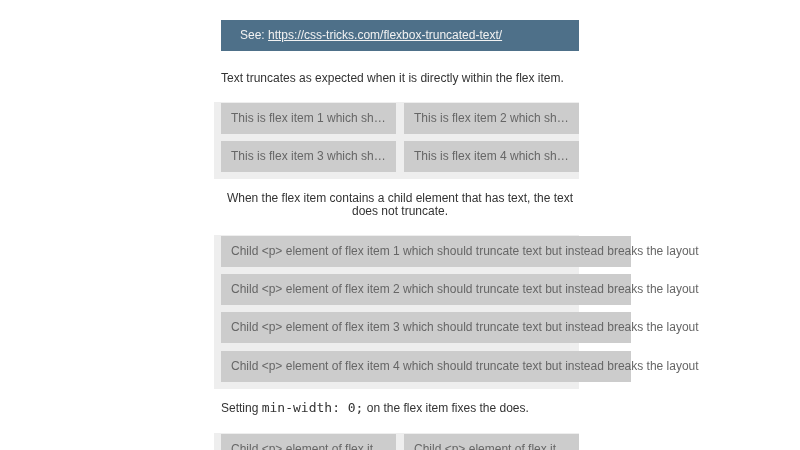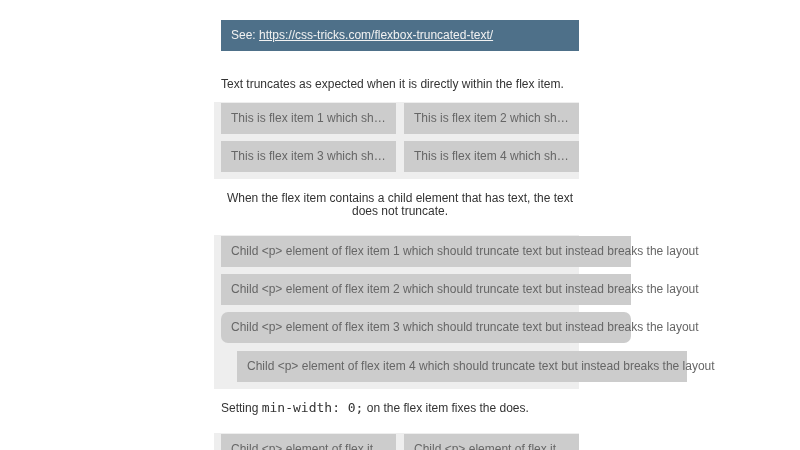--- a/index.html
+++ b/index.html
@@ -1,47 +1,47 @@
 <!DOCTYPE html>
 <html><head>
 <meta charset="utf-8">
 <style>
   html, body { margin: 0; padding: 0; background: #ffffff; overflow: hidden; }
   body { width: 800px; height: 450px; position: relative; font-family: "Liberation Sans", sans-serif; font-size: 12px; color: #333333; }
   .wrap { position: absolute; left: 221px; top: 20px; width: 358px; }
-  .banner { background: #4e7089; color: #f2f2f2; height: 31px; line-height: 31px; padding: 0 10px; box-sizing: border-box; width: 358px; }
+  .banner { background: #4e7089; color: #f2f2f2; height: 31px; line-height: 31px; padding: 0 19px; box-sizing: border-box; width: 358px; }
   .banner a { color: #f2f2f2; text-decoration: underline; }
   .note { position: absolute; left: 221px; width: 358px; line-height: 13px; margin: 0; }
   .flex-box { position: absolute; left: 214px; width: 365px; background: #eeeeee; }
   .fitem { position: absolute; background: #cccccc; color: #666666; height: 31px; line-height: 31px; padding: 0 10px; box-sizing: border-box; white-space: nowrap; overflow: hidden; text-overflow: ellipsis; }
   .fitem.wide { overflow: visible; text-overflow: clip; }
   code { font-family: "DejaVu Sans Mono", monospace; font-size: 13px; }
 </style>
 </head>
 <body>
 
 <div class="wrap">
   <div class="banner">
     <span>See: </span><a href="#">https://css-tricks.com/flexbox-truncated-text/</a>
   </div>
 </div>
 
-<p class="note" style="top:78px;">Text truncates as expected when it is directly within the flex item.</p>
+<p class="note" style="top:72px;">Text truncates as expected when it is directly within the flex item.</p>
 
 <div class="flex-box" style="top:102px; height:77px;"></div>
 <div class="fitem" style="left:221px; top:103px; width:175px;">This is flex item 1 which should truncate text</div>
 <div class="fitem" style="left:404px; top:103px; width:175px;">This is flex item 2 which should truncate text</div>
 <div class="fitem" style="left:221px; top:141px; width:175px;">This is flex item 3 which should truncate text</div>
 <div class="fitem" style="left:404px; top:141px; width:175px;">This is flex item 4 which should truncate text</div>
 
 <p class="note" style="top:192px;text-align:center;">When the flex item contains a child element that has text, the text does not truncate.</p>
 
 <div class="flex-box" style="top:235px; height:154px;"></div>
 <div class="fitem wide" style="left:221px; top:236px; width:410px;">Child &lt;p&gt; element of flex item 1 which should truncate text but instead breaks the layout</div>
 <div class="fitem wide" style="left:221px; top:274px; width:410px;">Child &lt;p&gt; element of flex item 2 which should truncate text but instead breaks the layout</div>
-<div class="fitem wide" style="left:221px; top:312px; width:410px;border-radius:7px;">Child &lt;p&gt; element of flex item 3 which should truncate text but instead breaks the layout</div>
-<div class="fitem wide" style="left:221px; top:351px; width:450px;margin-left:16px;">Child &lt;p&gt; element of flex item 4 which should truncate text but instead breaks the layout</div>
+<div class="fitem wide" style="left:221px; top:312px; width:410px;">Child &lt;p&gt; element of flex item 3 which should truncate text but instead breaks the layout</div>
+<div class="fitem wide" style="left:221px; top:351px; width:410px;">Child &lt;p&gt; element of flex item 4 which should truncate text but instead breaks the layout</div>
 
 <p class="note" style="top:401px;"><span>Setting </span><code>min-width: 0;</code><span> on the flex item fixes the does.</span></p>
 
 <div class="flex-box" style="top:433px; height:40px;"></div>
 <div class="fitem" style="left:221px; top:434px; width:175px;">Child &lt;p&gt; element of flex item 1 which should truncate text</div>
 <div class="fitem" style="left:404px; top:434px; width:175px;">Child &lt;p&gt; element of flex item 2 which should truncate text</div>
 
 </body></html>

